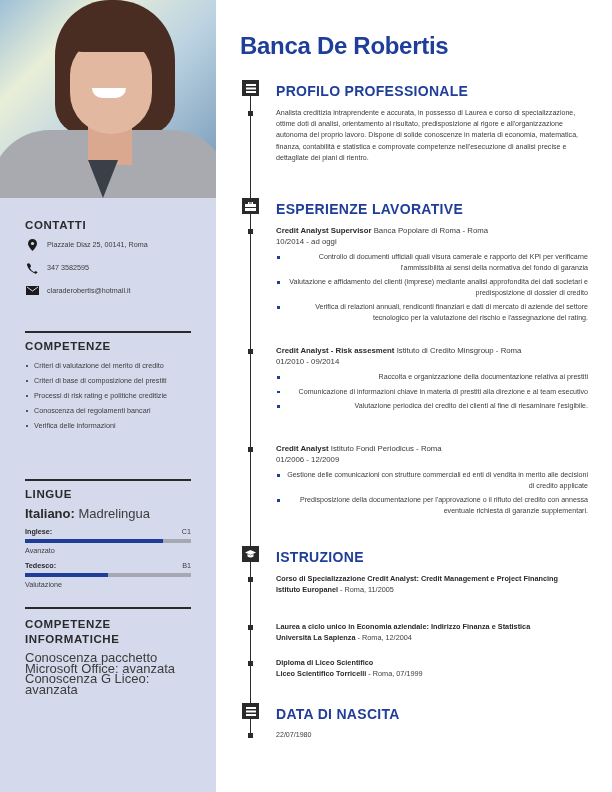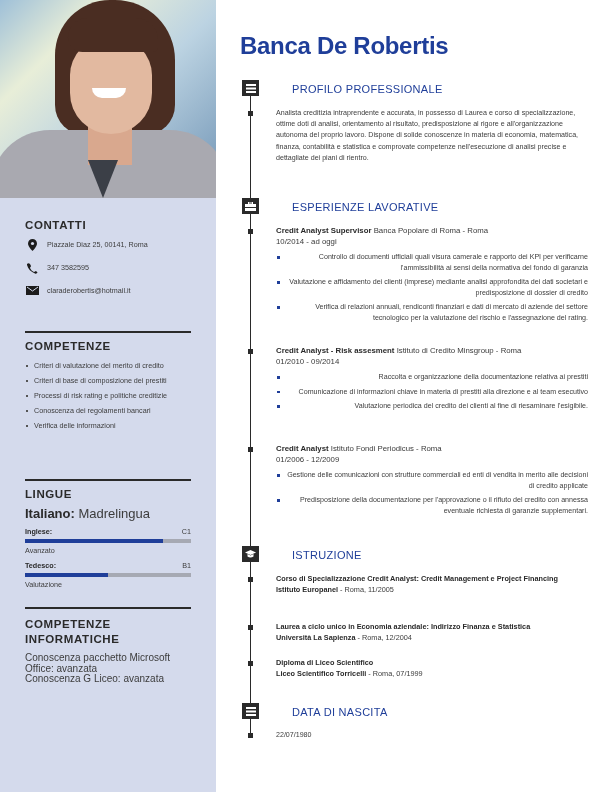--- a/index.html
+++ b/index.html
@@ -29,30 +29,30 @@
   .skill-list li::before { content: ""; position: absolute; left: 1px; top: 4px; width: 2px; height: 2px; background: #555; }
 
   .lang-line { font-size: 13px; color: #3c3c3c; }
   .lang-line b { color: #2a2a2a; }
   .lang-head { display: flex; justify-content: space-between; font-size: 7.2px; color: #2a2a2a; font-weight: bold; }
   .lang-head span.level { font-weight: normal; color: #3c3c3c; }
   .bar { height: 4px; background: #a6a9b3; margin-top: 3px; position: relative; }
   .bar .fill { position: absolute; left: 0; top: 0; height: 4px; background: #1f3e99; }
   .lang-sub { font-size: 7.2px; color: #3c3c3c; margin-top: 3px; }
 
-  .info-text { font-size: 10px; line-height: 10.5px; color: #3c3c3c; margin-top: 8px; }
+  .info-text { font-size: 13px; line-height: 10.5px; color: #3c3c3c; margin-top: 8px; }
 
   .main { position: absolute; left: 216px; top: 0; width: 396px; height: 792px; }
   .name { position: absolute; left: 24px; top: 32px; font-size: 24px; font-weight: bold; color: #1f3e99; letter-spacing: -0.3px; }
 
   .timeline-line { position: absolute; left: 33.5px; width: 1.5px; background: #2a2a2a; }
   .sec-icon { position: absolute; left: 26px; width: 17px; height: 16px; background: #2a2a2a; display: flex; align-items: center; justify-content: center; }
   .node { position: absolute; left: 31.5px; width: 5px; height: 5px; background: #2a2a2a; }
 
-  .sec-title { position: absolute; left: 76px; font-size: 11px; font-weight: normal; color: #1f3e99; letter-spacing: 0.3px; }
+  .sec-title { position: absolute; left: 60px; font-size: 14px; font-weight: bold; color: #1f3e99; letter-spacing: 0.3px; }
   .block { position: absolute; left: 60px; width: 312px; }
   .para { font-size: 7.1px; line-height: 11.2px; color: #3c3c3c; }
   .job-head { font-size: 7.8px; line-height: 10.5px; color: #3a3a3a; }
   .job-head b { color: #2a2a2a; }
   .job-date { font-size: 7.8px; line-height: 10.5px; color: #3a3a3a; }
   .bullets { list-style: none; margin-top: 5px; }
   .bullets li { position: relative; padding-left: 9px; font-size: 7.1px; line-height: 10.5px; color: #3c3c3c; margin-bottom: 4px; text-align: right; }
   .bullets li::before { content: ""; position: absolute; left: 1px; top: 4px; width: 2.5px; height: 2.5px; background: #1f3e99; }
   .edu-title { font-size: 7.3px; font-weight: bold; color: #2a2a2a; line-height: 10.5px; }
   .edu-inst { font-size: 7.3px; line-height: 10.5px; color: #3c3c3c; }

